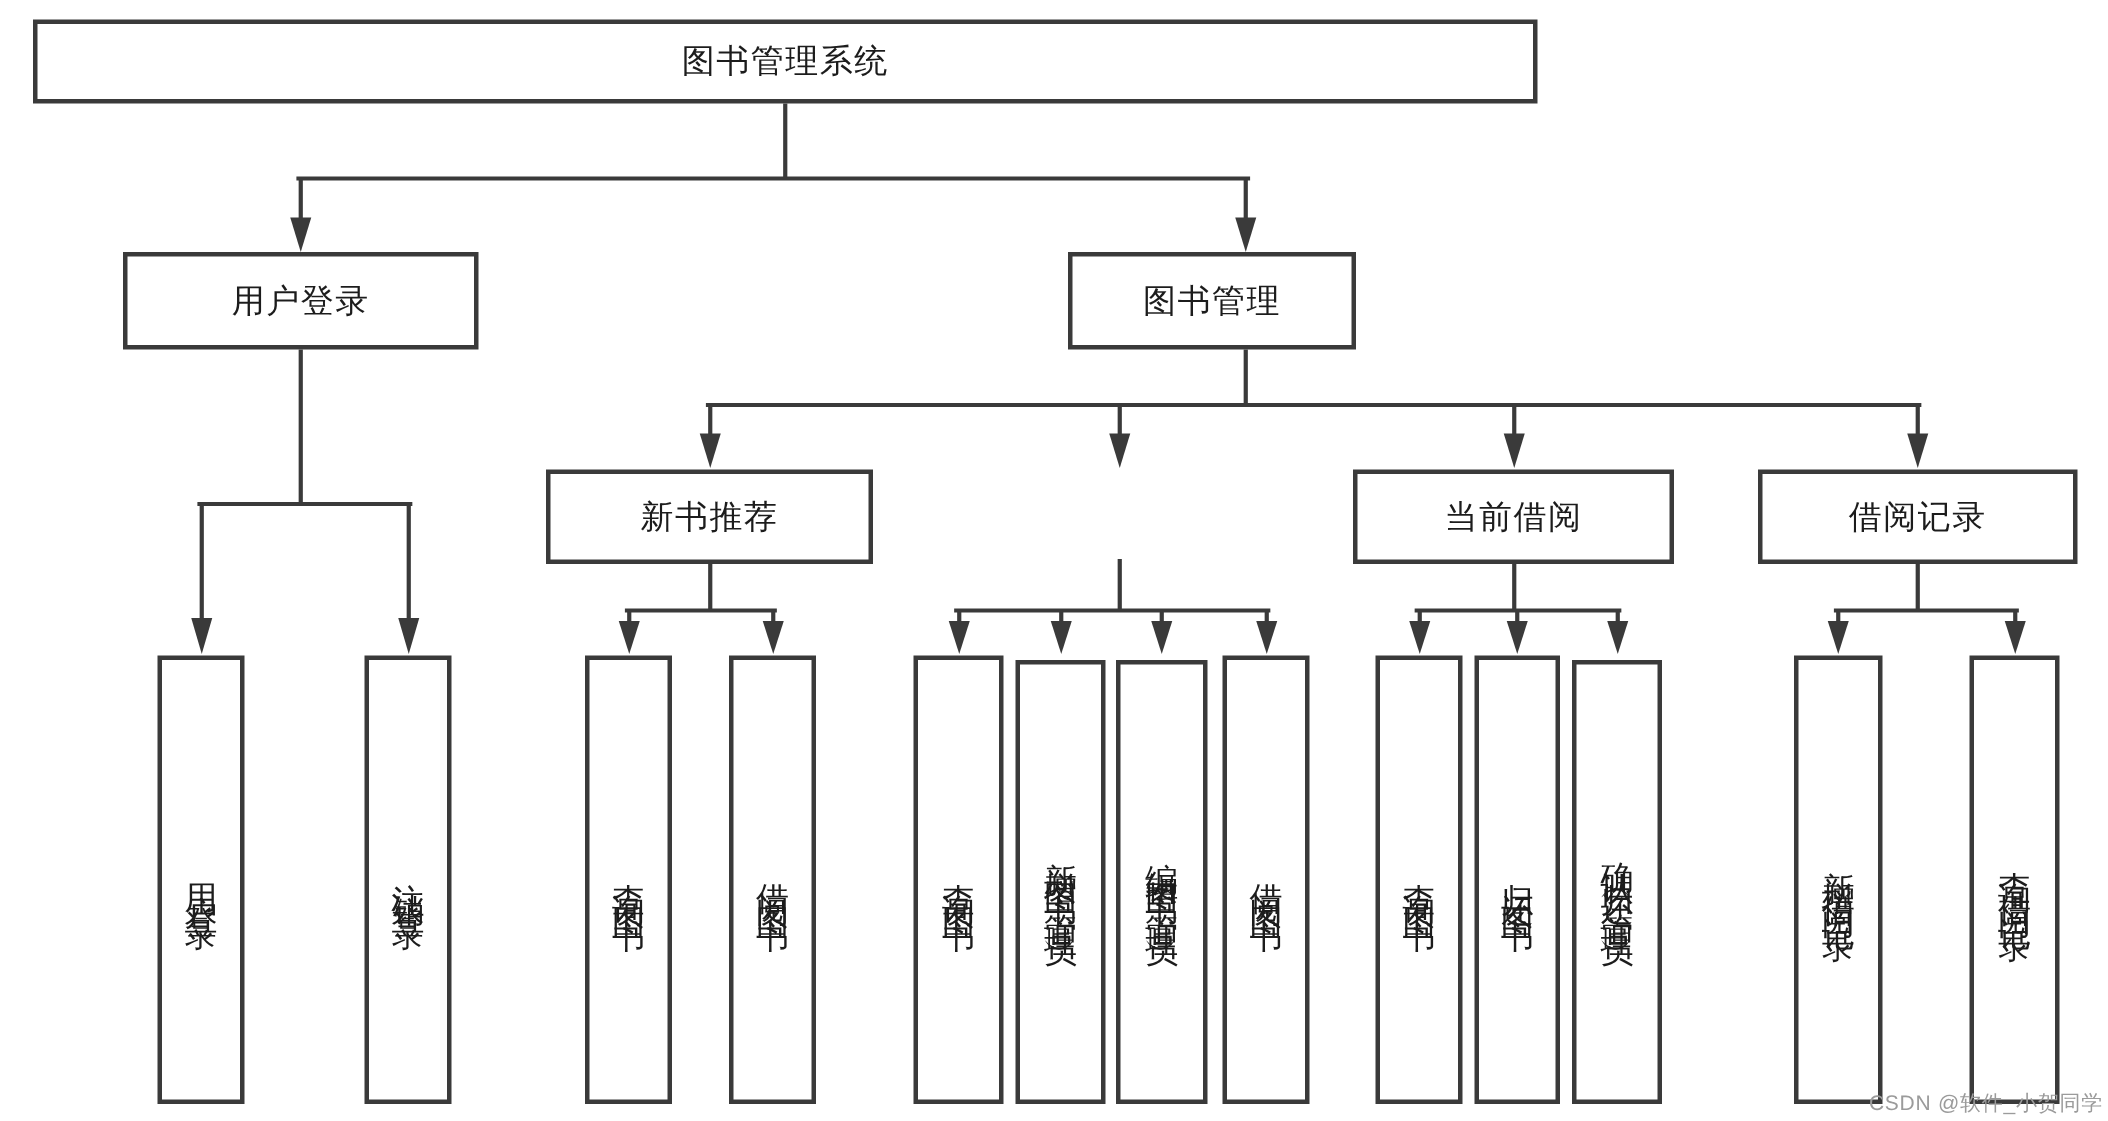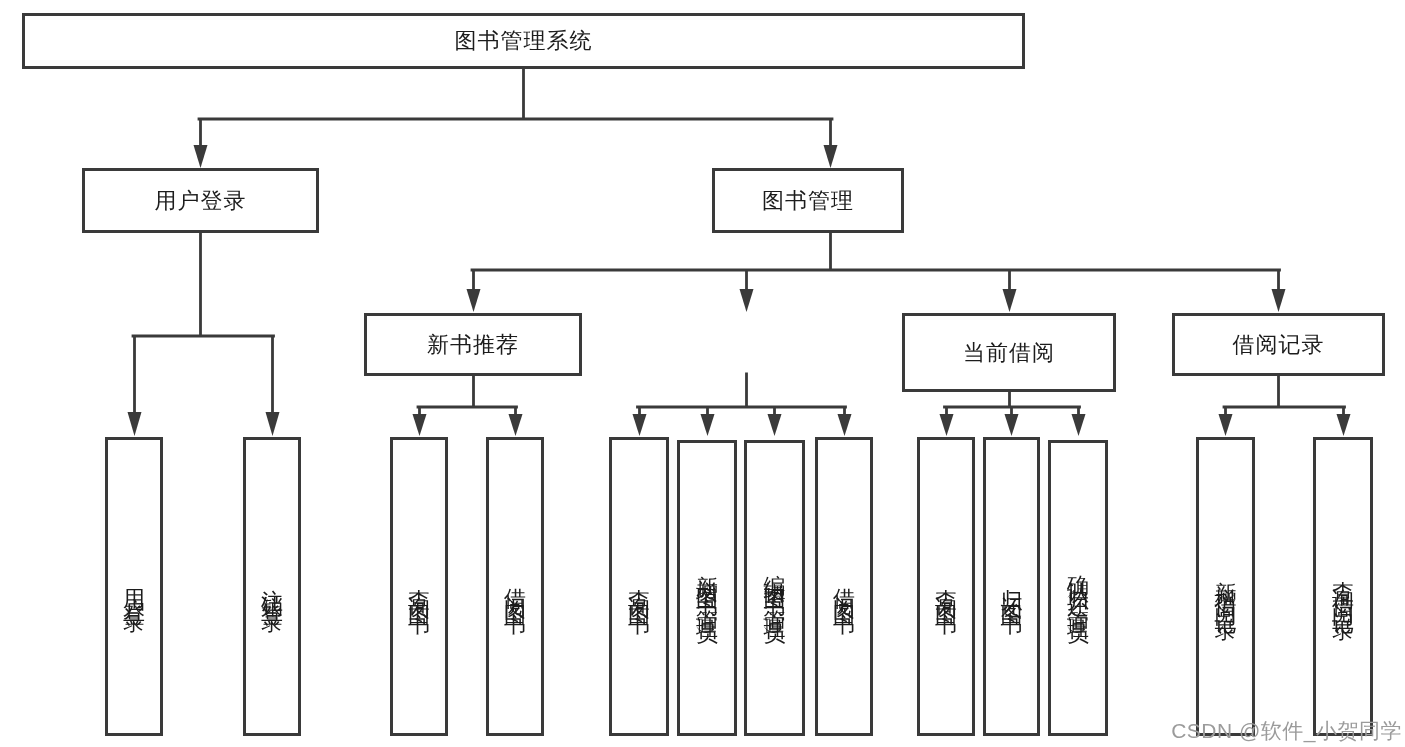--- a/index.html
+++ b/index.html
@@ -32,21 +32,21 @@
     color:#1c1c1c;
     font-size:22px;
     writing-mode:vertical-rl;
     letter-spacing:8px;
     line-height:1;
   }
   #watermark{
     position:absolute;
     right:3px;bottom:2px;
     color:#9b9b9b;
-    font-size:21px;
+    font-size:14px;
     letter-spacing:0.5px;
     white-space:nowrap;
   }
 </style>
 </head>
 <body>
 
 <div id="stage">
 
   <svg id="connectors" viewBox="0 0 1405 747" xmlns="http://www.w3.org/2000/svg">
@@ -88,21 +88,21 @@
       <polygon points="1336.5,414 1350.5,414 1343.5,436"></polygon>
     </g>
   </svg>
 
   <div class="box" style="left:22px;top:13px;width:1003px;height:56px">图书管理系统</div>
 
   <div class="box" style="left:82px;top:168px;width:237px;height:65px">用户登录</div>
   <div class="box" style="left:712px;top:168px;width:192px;height:65px">图书管理</div>
 
   <div class="box" style="left:364px;top:313px;width:218px;height:63px">新书推荐</div>
-  <div class="box" style="left:902px;top:313px;width:214px;height:79px">当前借阅</div>
+  <div class="box" style="left:902px;top:313px;width:214px;height:63px">当前借阅</div>
   <div class="box" style="left:1172px;top:313px;width:213px;height:63px">借阅记录</div>
 
   <div class="vbox" style="left:105px;top:437px;width:58px;height:299px">用户登录</div>
   <div class="vbox" style="left:243px;top:437px;width:58px;height:299px">注销登录</div>
 
   <div class="vbox" style="left:390px;top:437px;width:58px;height:299px">查询图书</div>
   <div class="vbox" style="left:486px;top:437px;width:58px;height:299px">借阅图书</div>
 
   <div class="vbox" style="left:609px;top:437px;width:60px;height:299px">查询图书</div>
   <div class="vbox" style="left:677px;top:440px;width:60px;height:296px;letter-spacing:7px">新增图书（管理员）</div>

